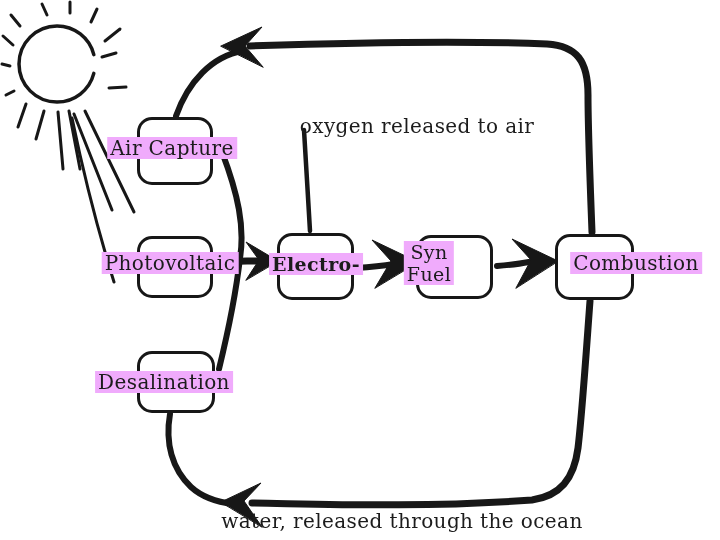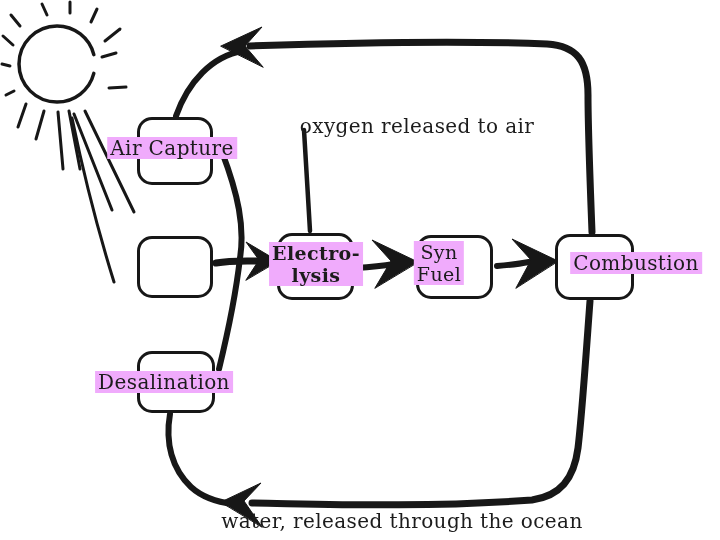--- a/index.html
+++ b/index.html
@@ -95,28 +95,28 @@
   </svg>
 
   <div class="box" style="left:137px;top:117px;width:76px;height:68px;"></div>
   <div class="box" style="left:137px;top:236px;width:76px;height:62px;"></div>
   <div class="box" style="left:137px;top:351px;width:78px;height:62px;"></div>
   <div class="box" style="left:277px;top:233px;width:77px;height:67px;"></div>
   <div class="box" style="left:416px;top:235px;width:77px;height:64px;"></div>
   <div class="box" style="left:555px;top:234px;width:79px;height:66px;"></div>
 
   <div class="lbl" style="left:172px;top:148px;">Air Capture</div>
+  <div class="lbl" style="left:170px;top:263px;">Photovoltaic</div>
   <div class="lbl" style="left:164px;top:382px;">Desalination</div>
 
   <div class="lbl small" style="left:316px;top:264px;font-weight:bold;">
     <div>Electro-</div>
-    <div>lysis</div>
   </div>
 
-  <div class="lbl small" style="left:439px;top:263px;text-align:center;">
+  <div class="lbl small" style="left:429px;top:263px;text-align:center;">
     <div>Syn</div>
     <div>Fuel</div>
   </div>
 
   <div class="lbl" style="left:636px;top:263px;">Combustion</div>
 
   <div class="lbl flow" style="left:417px;top:126px;">oxygen released to air</div>
   <div class="lbl flow" style="left:402px;top:521px;">water, released through the ocean</div>
 
 </div>

